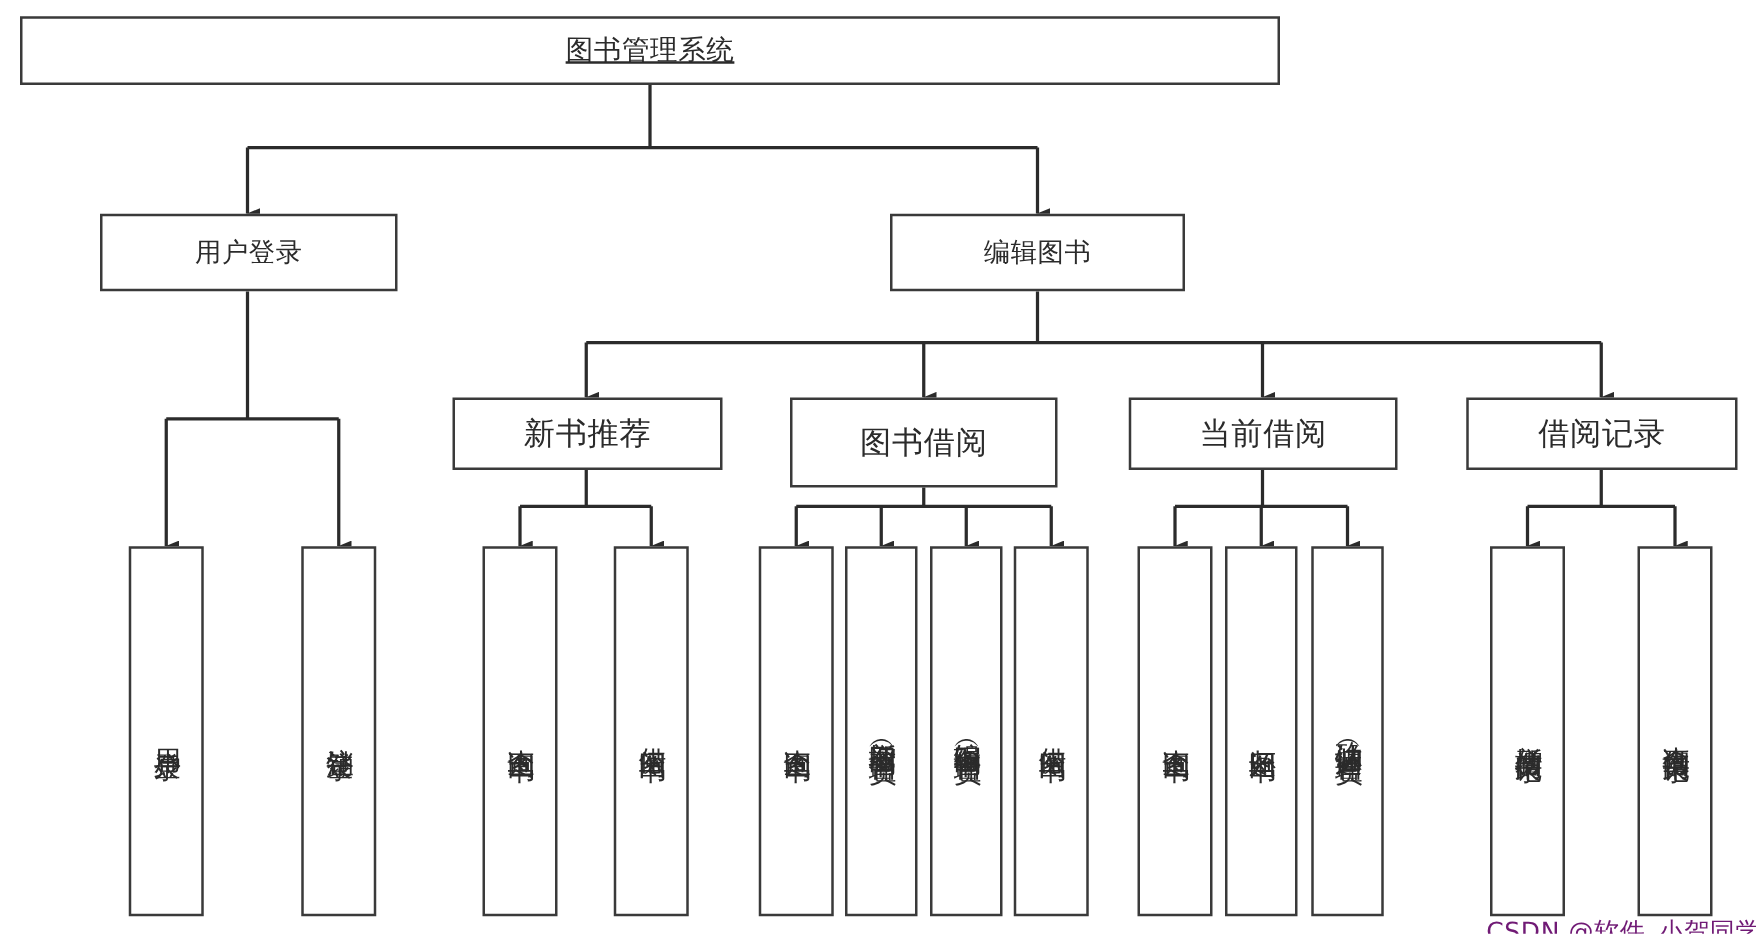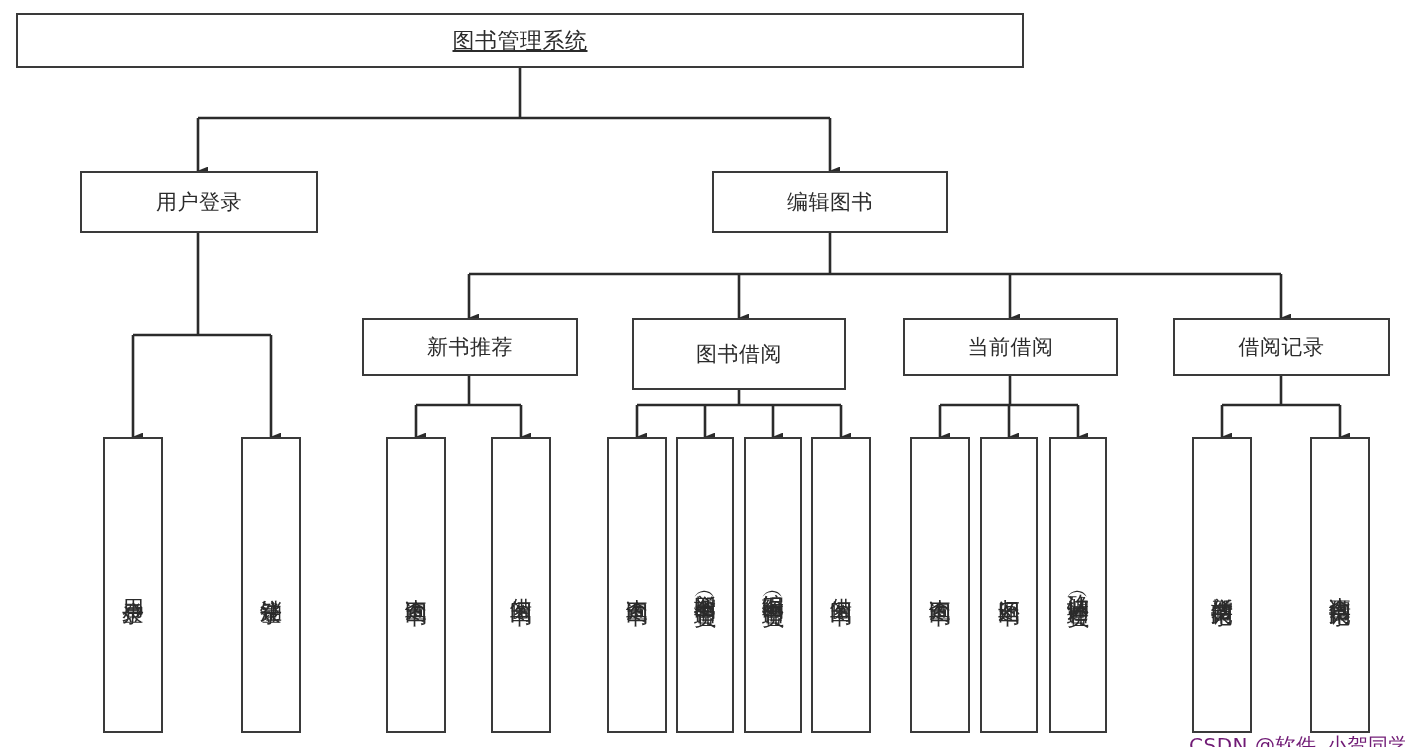--- a/index.html
+++ b/index.html
@@ -42,21 +42,21 @@
   }
   .node-label-h {
     font-size: 21px;
     color: #2b2b2b;
     line-height: 1.15;
     white-space: nowrap;
     letter-spacing: 0.5px;
   }
   .node-box.level-1 .node-label-h { font-size: 22px; text-decoration: underline; }
   .node-box.level-2 .node-label-h { font-size: 21px; }
-  .node-box.level-3 .node-label-h { font-size: 21px; }
+  .node-box.level-3 .node-label-h { font-size: 25px; }
 
   .node-box.leaf {
     align-items: center;
     justify-content: center;
     padding-top: 0;
   }
   .node-label-v {
     writing-mode: vertical-rl;
     text-orientation: upright;
     font-size: 22px;

